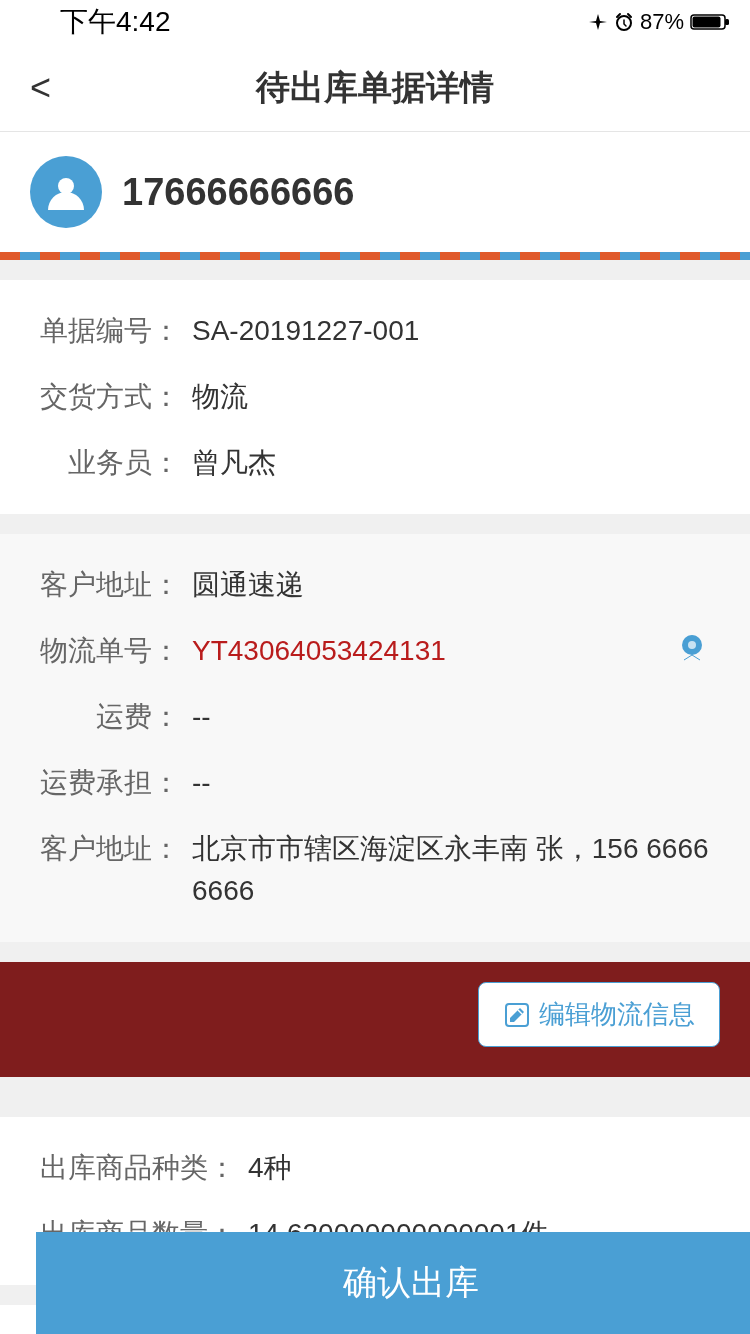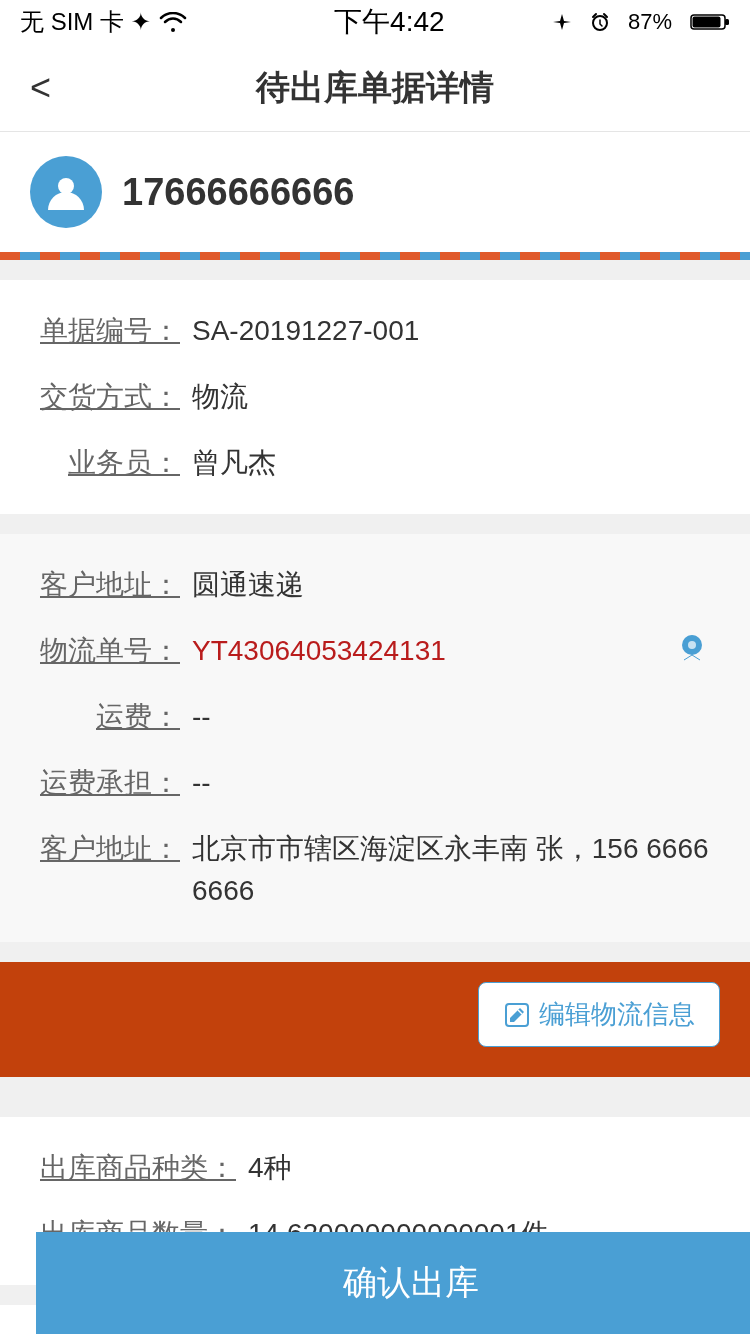--- a/index.html
+++ b/index.html
@@ -20,21 +20,21 @@
       background: #fff;
       display: flex;
       align-items: center;
       justify-content: space-between;
       padding: 0 20px;
       font-size: 24px;
       color: #000;
     }
     .status-left { display: flex; align-items: center; gap: 8px; }
     .status-center { font-size: 28px; font-weight: 500; margin-left: 40px; }
-    .status-right { display: flex; align-items: center; gap: 18px; font-size: 22px; }
+    .status-right { display: flex; align-items: center; gap: 6px; font-size: 22px; }
 
     
     .nav-bar {
       width: 750px;
       height: 88px;
       background: #fff;
       display: flex;
       align-items: center;
       justify-content: center;
       position: relative;
@@ -106,21 +106,20 @@
       margin-bottom: 24px;
       font-size: 28px;
       line-height: 1.5;
     }
     .info-row:last-child { margin-bottom: 0; }
     .info-label {
       color: #666;
       min-width: 140px;
       text-align: right;
       flex-shrink: 0;
-      text-decoration: underline;
     }
     .info-value {
       color: #333;
       margin-left: 12px;
       flex: 1;
     }
     .info-value.blue { color: #b91c1c; }
 
     
     .logistics-card {
@@ -203,28 +202,20 @@
     }
 
     
     .edit-icon-svg { width: 28px; height: 28px; }
     .doc-icon-svg { width: 28px; height: 28px; }
   </style>
 </head>
 <body>
 
 <div class="status-bar">
-  <div class="status-left">
-    <span>无 SIM 卡 ✦</span>
-    <svg width="28" height="20" viewBox="0 0 28 20" fill="none">
-      <path d="M14 16a2 2 0 1 1 0 4 2 2 0 0 1 0-4z" fill="#000"></path>
-      <path d="M6 10c2.2-2.2 5.2-3.5 8-3.5s5.8 1.3 8 3.5" stroke="#000" stroke-width="2.5" fill="none" stroke-linecap="round"></path>
-      <path d="M2 6C5.3 2.7 9.5 1 14 1s8.7 1.7 12 5" stroke="#000" stroke-width="2.5" fill="none" stroke-linecap="round"></path>
-    </svg>
-  </div>
   <div class="status-center">下午4:42</div>
   <div class="status-right">
     <svg width="20" height="20" viewBox="0 0 20 20">
       <path d="M10 2 L12 9 L19 10 L12 11 L10 18 L8 11 L1 10 L8 9 Z" fill="#000"></path>
     </svg>
     <svg width="20" height="20" viewBox="0 0 20 20">
       <circle cx="10" cy="11" r="7" stroke="#000" stroke-width="2" fill="none"></circle>
       <path d="M10 8v4l2 2" stroke="#000" stroke-width="1.5" stroke-linecap="round" fill="none"></path>
       <path d="M3 5 L6 2" stroke="#000" stroke-width="2" stroke-linecap="round"></path>
       <path d="M17 5 L14 2" stroke="#000" stroke-width="2" stroke-linecap="round"></path>
@@ -294,21 +285,21 @@
   <div class="info-row">
     <span class="info-label">运费承担：</span>
     <span class="info-value">--</span>
   </div>
   <div class="info-row">
     <span class="info-label">客户地址：</span>
     <span class="info-value">北京市市辖区海淀区永丰南  张，156 6666 6666</span>
   </div>
 </div>
 
-<div class="button-row" style="background:#c2410c;">
+<div class="button-row" style="background:#7f1d1d;">
   <button class="outline-btn">
     <svg class="edit-icon-svg" viewBox="0 0 28 28" fill="none">
       <rect x="3" y="3" width="22" height="22" rx="3" stroke="#4a9fd4" stroke-width="2" fill="none"></rect>
       <path d="M17 7 L21 11 L11 21 L7 21 L7 17 Z" fill="#4a9fd4"></path>
       <path d="M15 9 L19 13" stroke="#fff" stroke-width="1.5"></path>
     </svg>
     <span>编辑物流信息</span>
   </button>
 </div>
 

